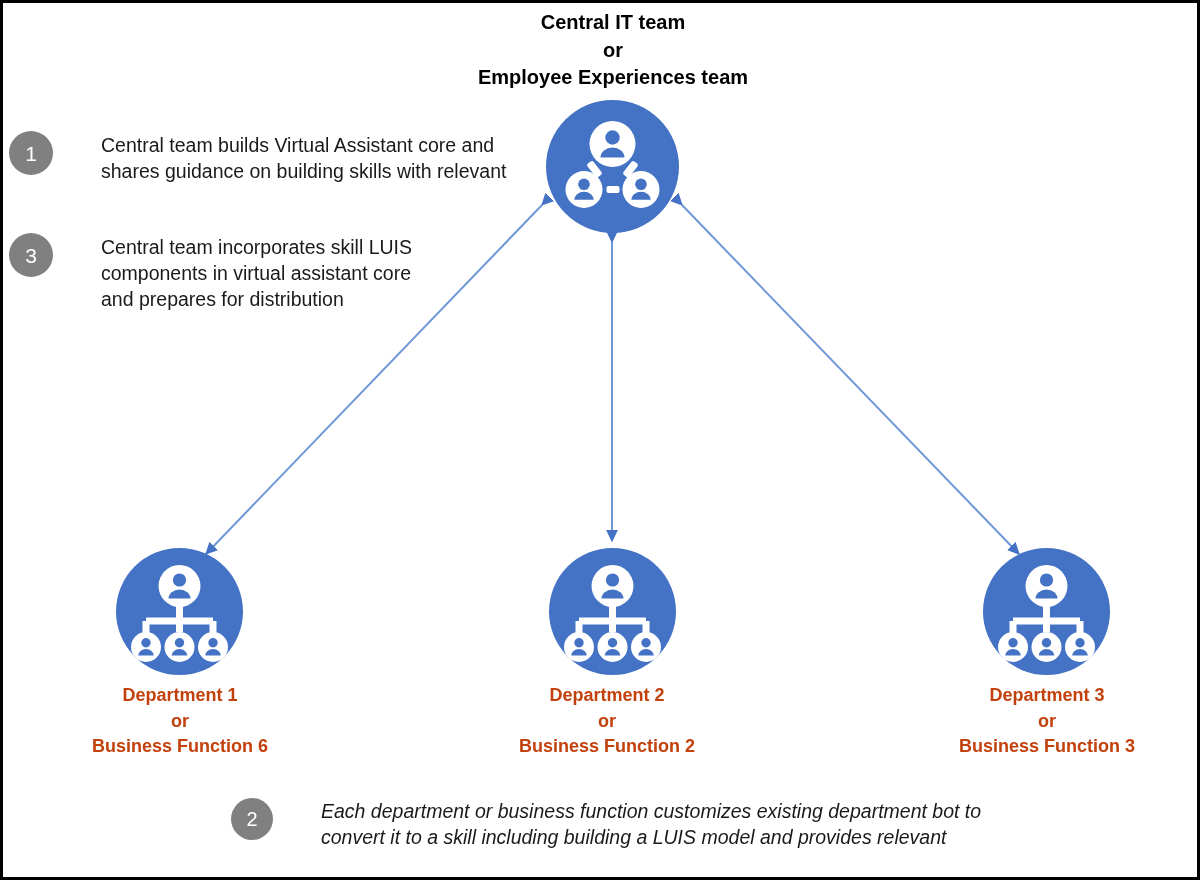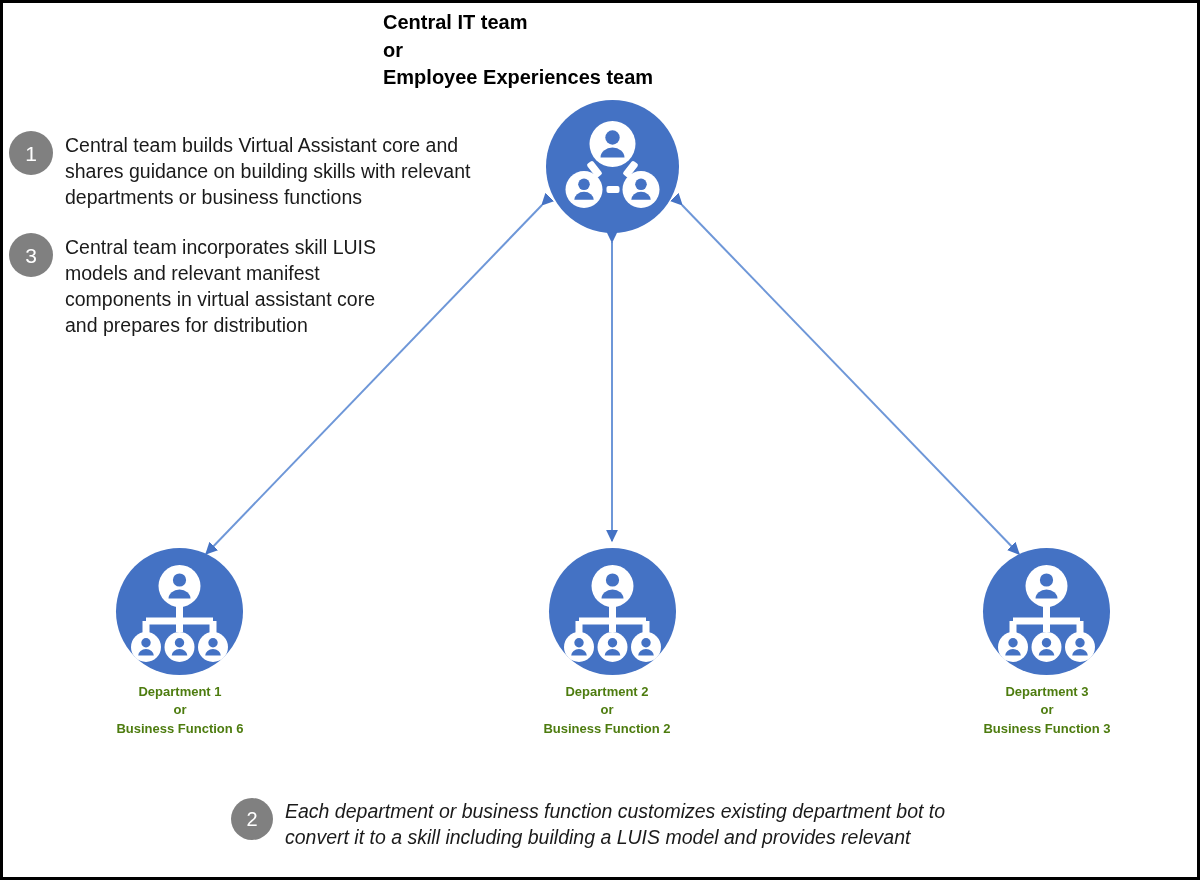--- a/index.html
+++ b/index.html
@@ -27,21 +27,21 @@
     width: 1200px;
     height: 880px;
     pointer-events: none;
   }
   
   .hub-title {
     position: absolute;
     left: 380px;
     top: 6px;
     width: 460px;
-    text-align: left;
+    text-align: center;
     font-size: 20px;
     font-weight: bold;
     color: #000000;
     line-height: 1.38;
   }
   .hub-title .ln { display: block; white-space: nowrap; }
 
   
   .node-circle {
     position: absolute;
@@ -64,23 +64,23 @@
   #dept1-circle { left: 113px; }
   #dept2-circle { left: 546px; }
   #dept3-circle { left: 980px; }
 
   
   .dept-caption {
     position: absolute;
     top: 680px;
     width: 360px;
     text-align: center;
-    font-size: 13px;
+    font-size: 18px;
     font-weight: bold;
-    color: #4d7c0f;
+    color: #c2410c;
     line-height: 1.42;
   }
   .dept-caption .ln { display: block; white-space: nowrap; }
   #dept1-caption { left: -3px; }
   #dept2-caption { left: 424px; }
   #dept3-caption { left: 864px; }
 
   
   .step {
     position: absolute;
@@ -99,21 +99,21 @@
     display: flex;
     align-items: center;
     justify-content: center;
     line-height: 1;
   }
   .step-text {
     font-size: 19.5px;
     color: #1a1a1a;
     line-height: 1.33;
   }
-  .step-text .ln { display: block; white-space: nowrap; }
+  .step-text .ln { display: block; white-space: nowrap; margin-left: 36px; }
 
   #step-1 { left: 6px;   top: 128px; }
   #step-1 .step-text { margin-left: 12px; margin-top: 2px; }
 
   #step-3 { left: 6px;   top: 230px; }
   #step-3 .step-text { margin-left: 12px; margin-top: 2px; }
 
   #step-2 { left: 228px; top: 795px; }
   #step-2 .step-badge { width: 42px; height: 42px; font-size: 20px; }
   #step-2 .step-text { margin-left: 12px; margin-top: 1px; font-style: italic; }
@@ -276,29 +276,27 @@
     <span class="ln">Department 3</span>
     <span class="ln">or</span>
     <span class="ln">Business Function 3</span>
   </div>
 
   <div class="step" id="step-1">
     <div class="step-badge">1</div>
     <div class="step-text">
       <span class="ln">Central team builds Virtual Assistant core and</span>
       <span class="ln">shares guidance on building skills with relevant</span>
-      <span class="ln">departments or business functions</span>
     </div>
   </div>
 
   <div class="step" id="step-3">
     <div class="step-badge">3</div>
     <div class="step-text">
       <span class="ln">Central team incorporates skill LUIS</span>
-      <span class="ln">models and relevant manifest</span>
       <span class="ln">components in virtual assistant core</span>
       <span class="ln">and prepares for distribution</span>
     </div>
   </div>
 
   <div class="step" id="step-2">
     <div class="step-badge">2</div>
     <div class="step-text">
       <span class="ln">Each department or business function customizes existing department bot to</span>
       <span class="ln">convert it to a skill including building a LUIS model and provides relevant</span>

